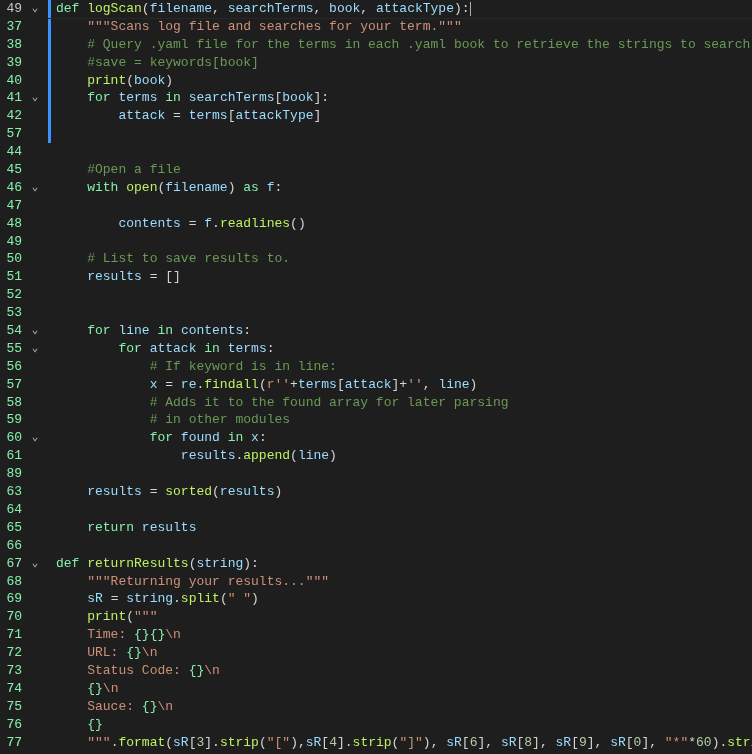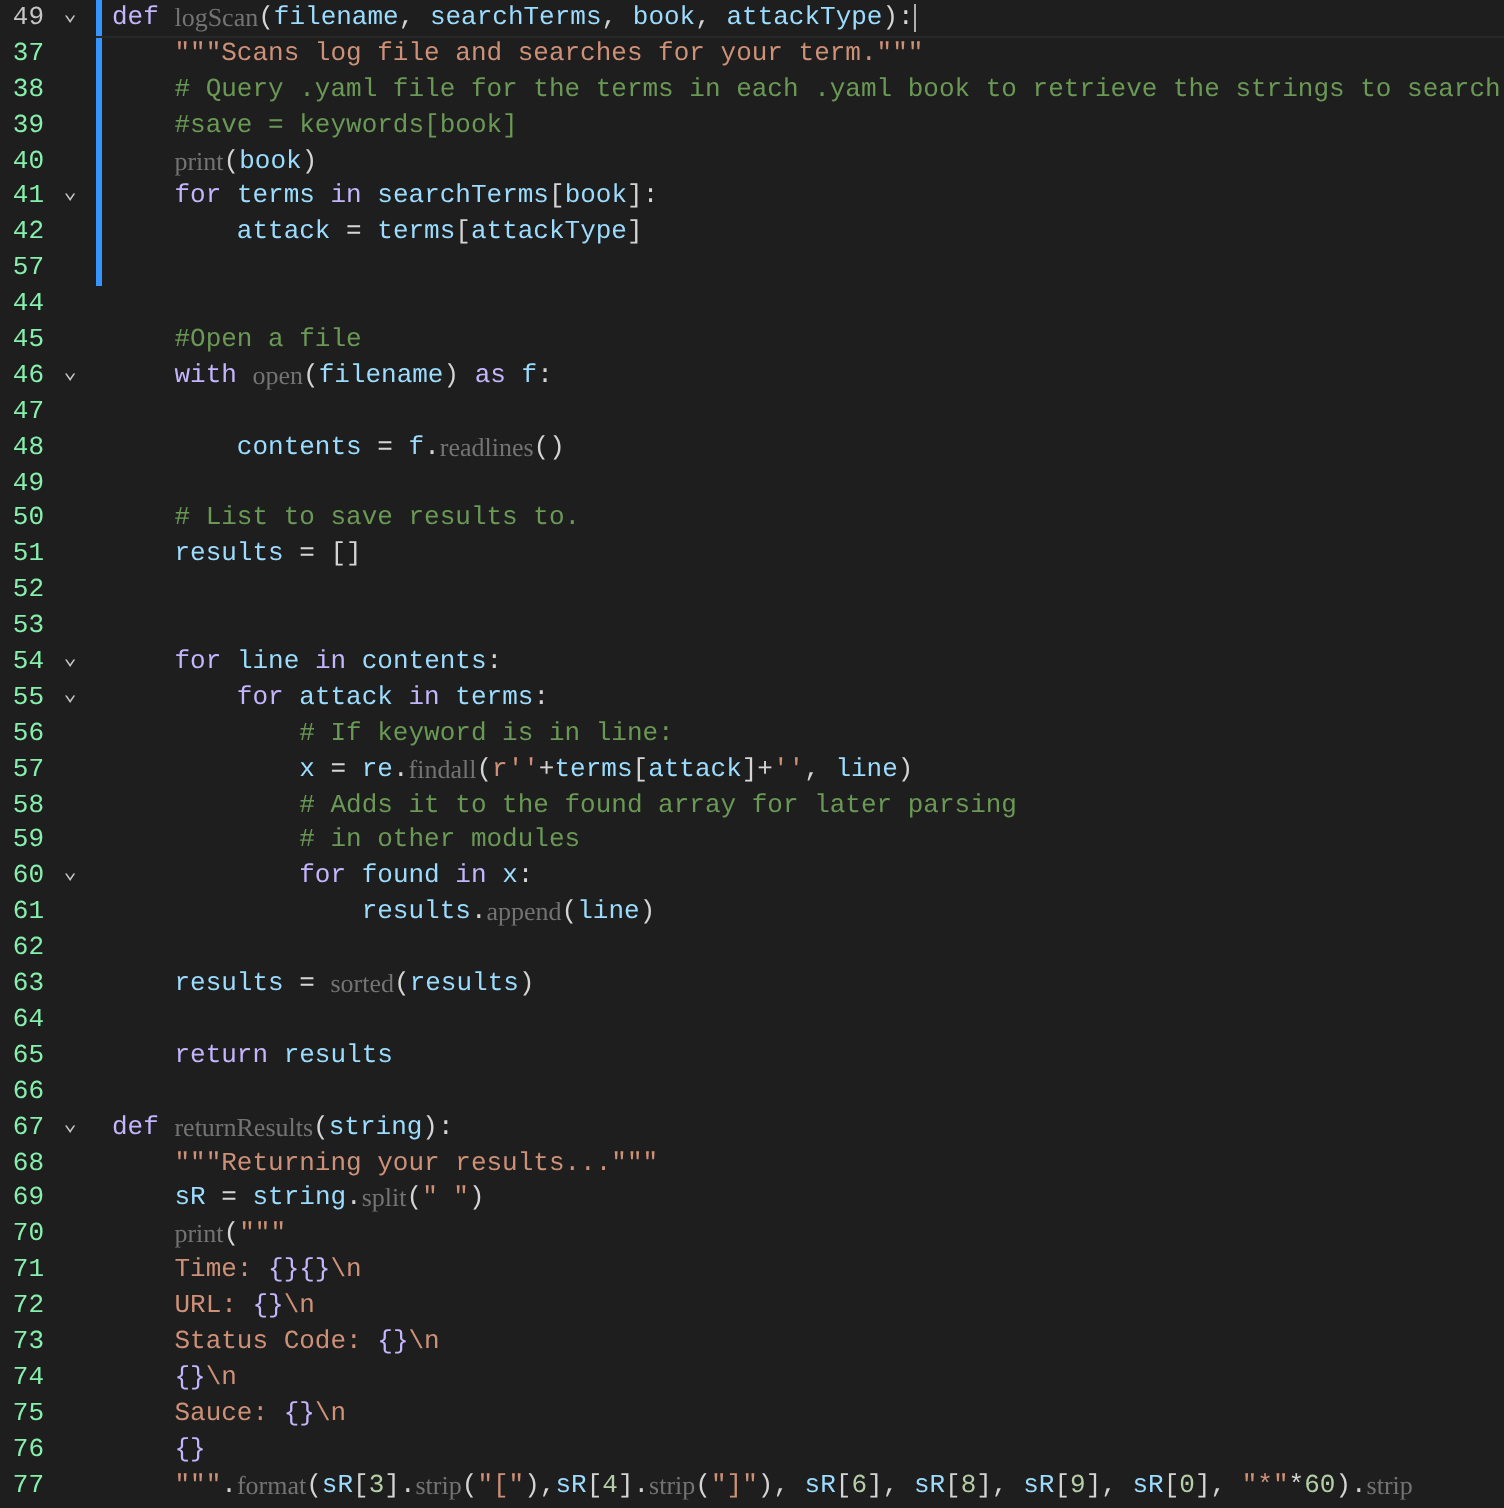--- a/index.html
+++ b/index.html
@@ -73,22 +73,22 @@
   }
   .code-line.current::before {
     content: "";
     position: absolute;
     left: 0; right: 0;
     height: 17.9px;
     border-top: 1px solid #282828;
     border-bottom: 1px solid #282828;
     pointer-events: none;
   }
-  .tok-kw { color: #c4b5fd; }
-  .tok-fn { color: #737373; font-family: Liberation Serif, serif; }
+  .tok-kw { color: #86efac; }
+  .tok-fn { color: #bef264; }
   .tok-param { color: #9cdcfe; }
   .tok-var { color: #9cdcfe; }
   .tok-str { color: #ce9178; }
   .tok-com { color: #6a9955; }
   .tok-op { color: #d4d4d4; }
   .tok-num { color: #b5cea8; }
   .cursor {
     display: inline-block;
     width: 1px; height: 14px;
     background: #aeafad;
@@ -210,21 +210,21 @@
         <div class="linenum">60</div>
         <div class="fold-col">
           <span class="chevron">⌄</span>
         </div>
       </div>
       <div class="line-row">
         <div class="linenum">61</div>
         <div class="fold-col"></div>
       </div>
       <div class="line-row">
-        <div class="linenum">62</div>
+        <div class="linenum">89</div>
         <div class="fold-col"></div>
       </div>
       <div class="line-row">
         <div class="linenum">63</div>
         <div class="fold-col"></div>
       </div>
       <div class="line-row">
         <div class="linenum">64</div>
         <div class="fold-col"></div>
       </div>

